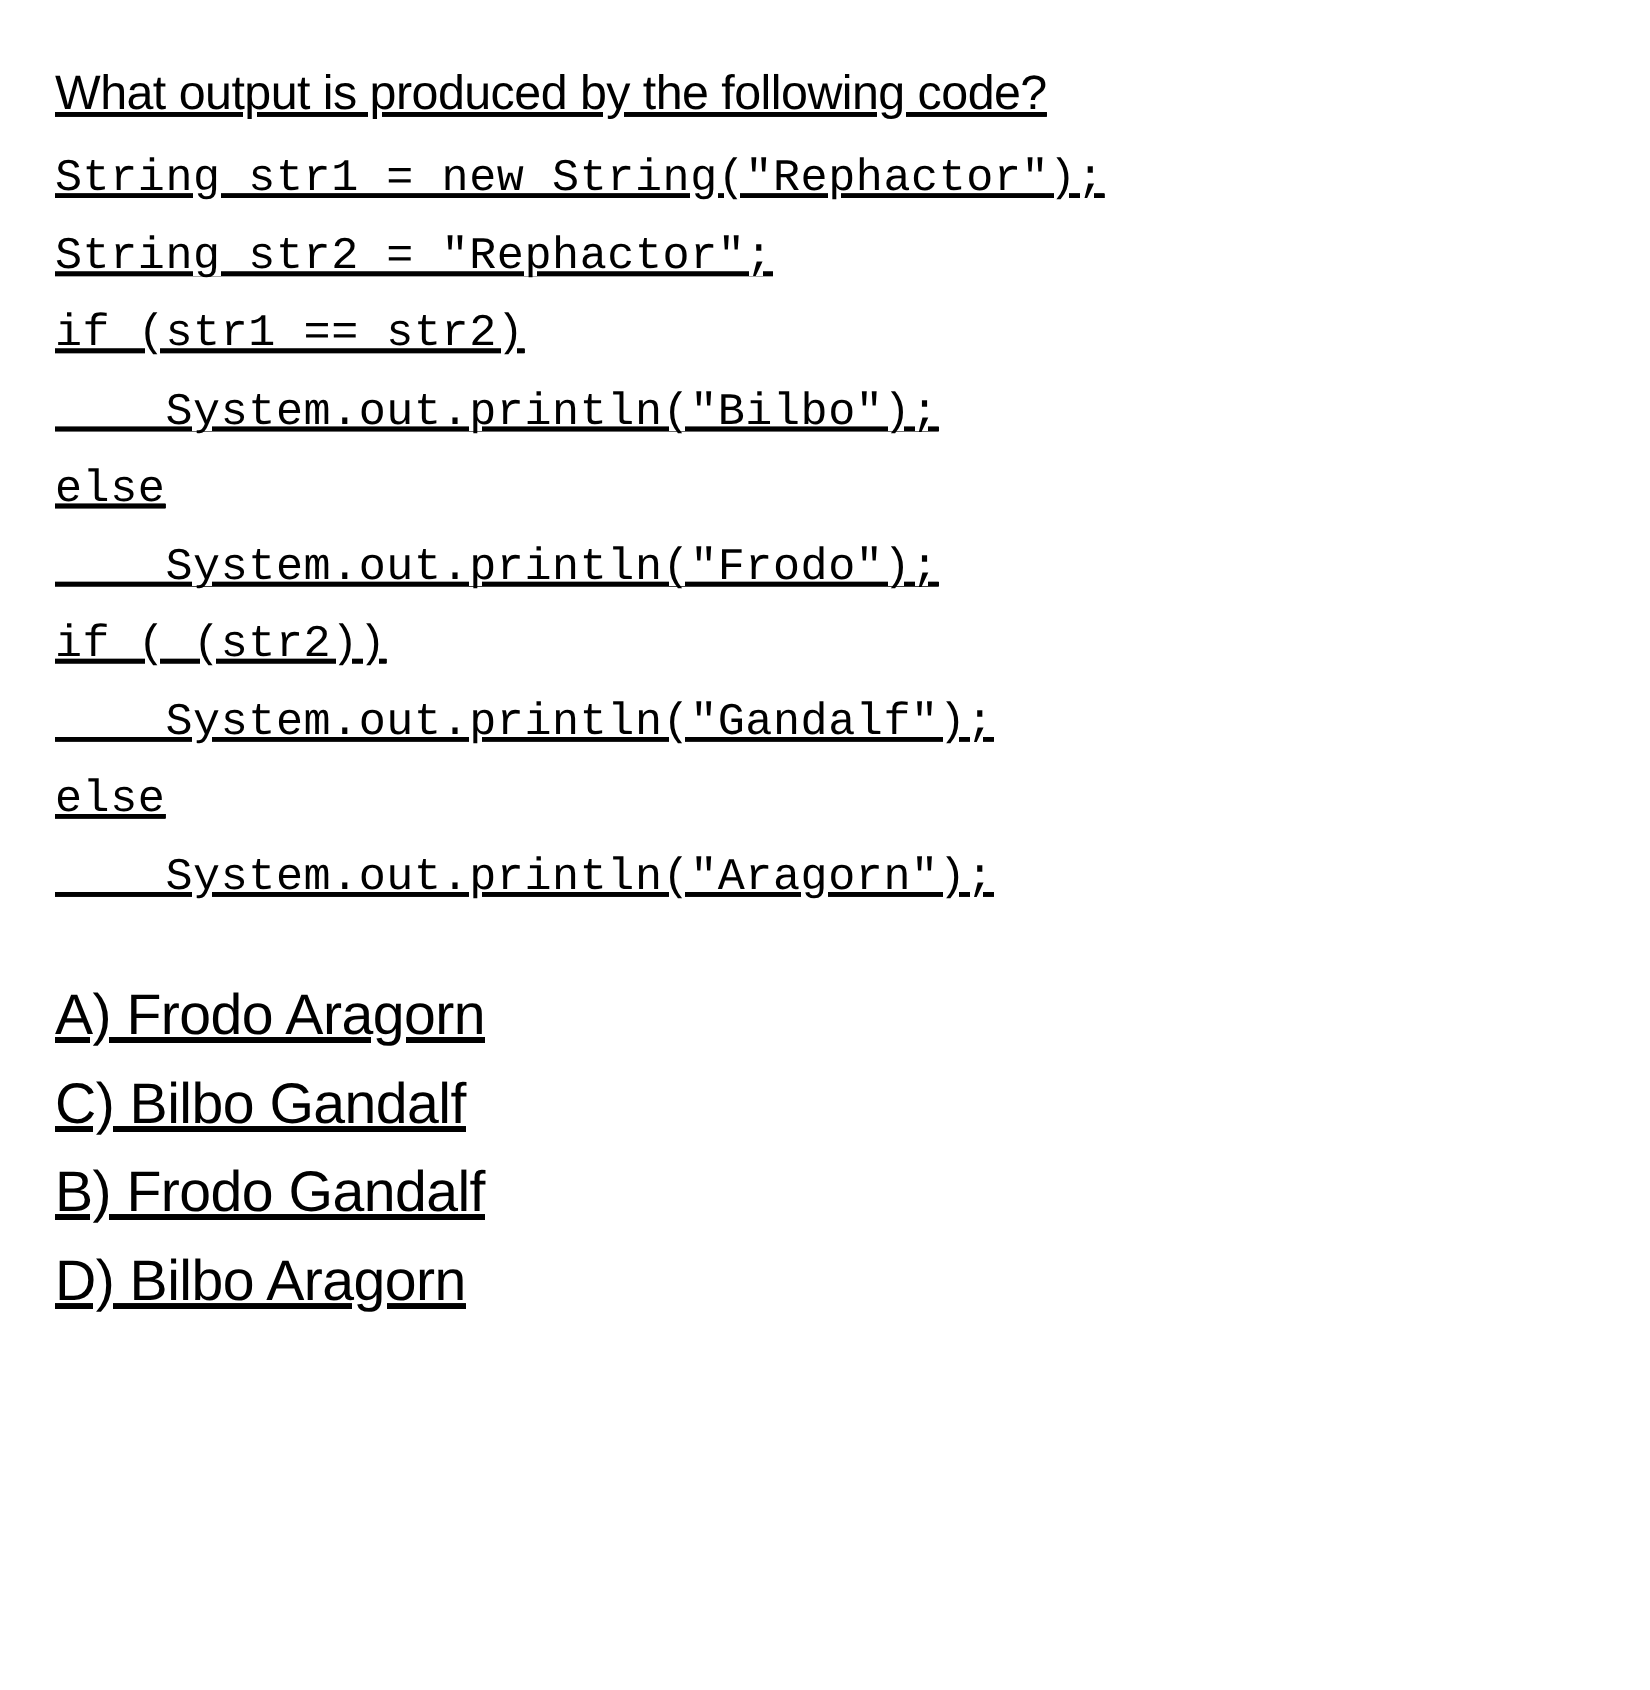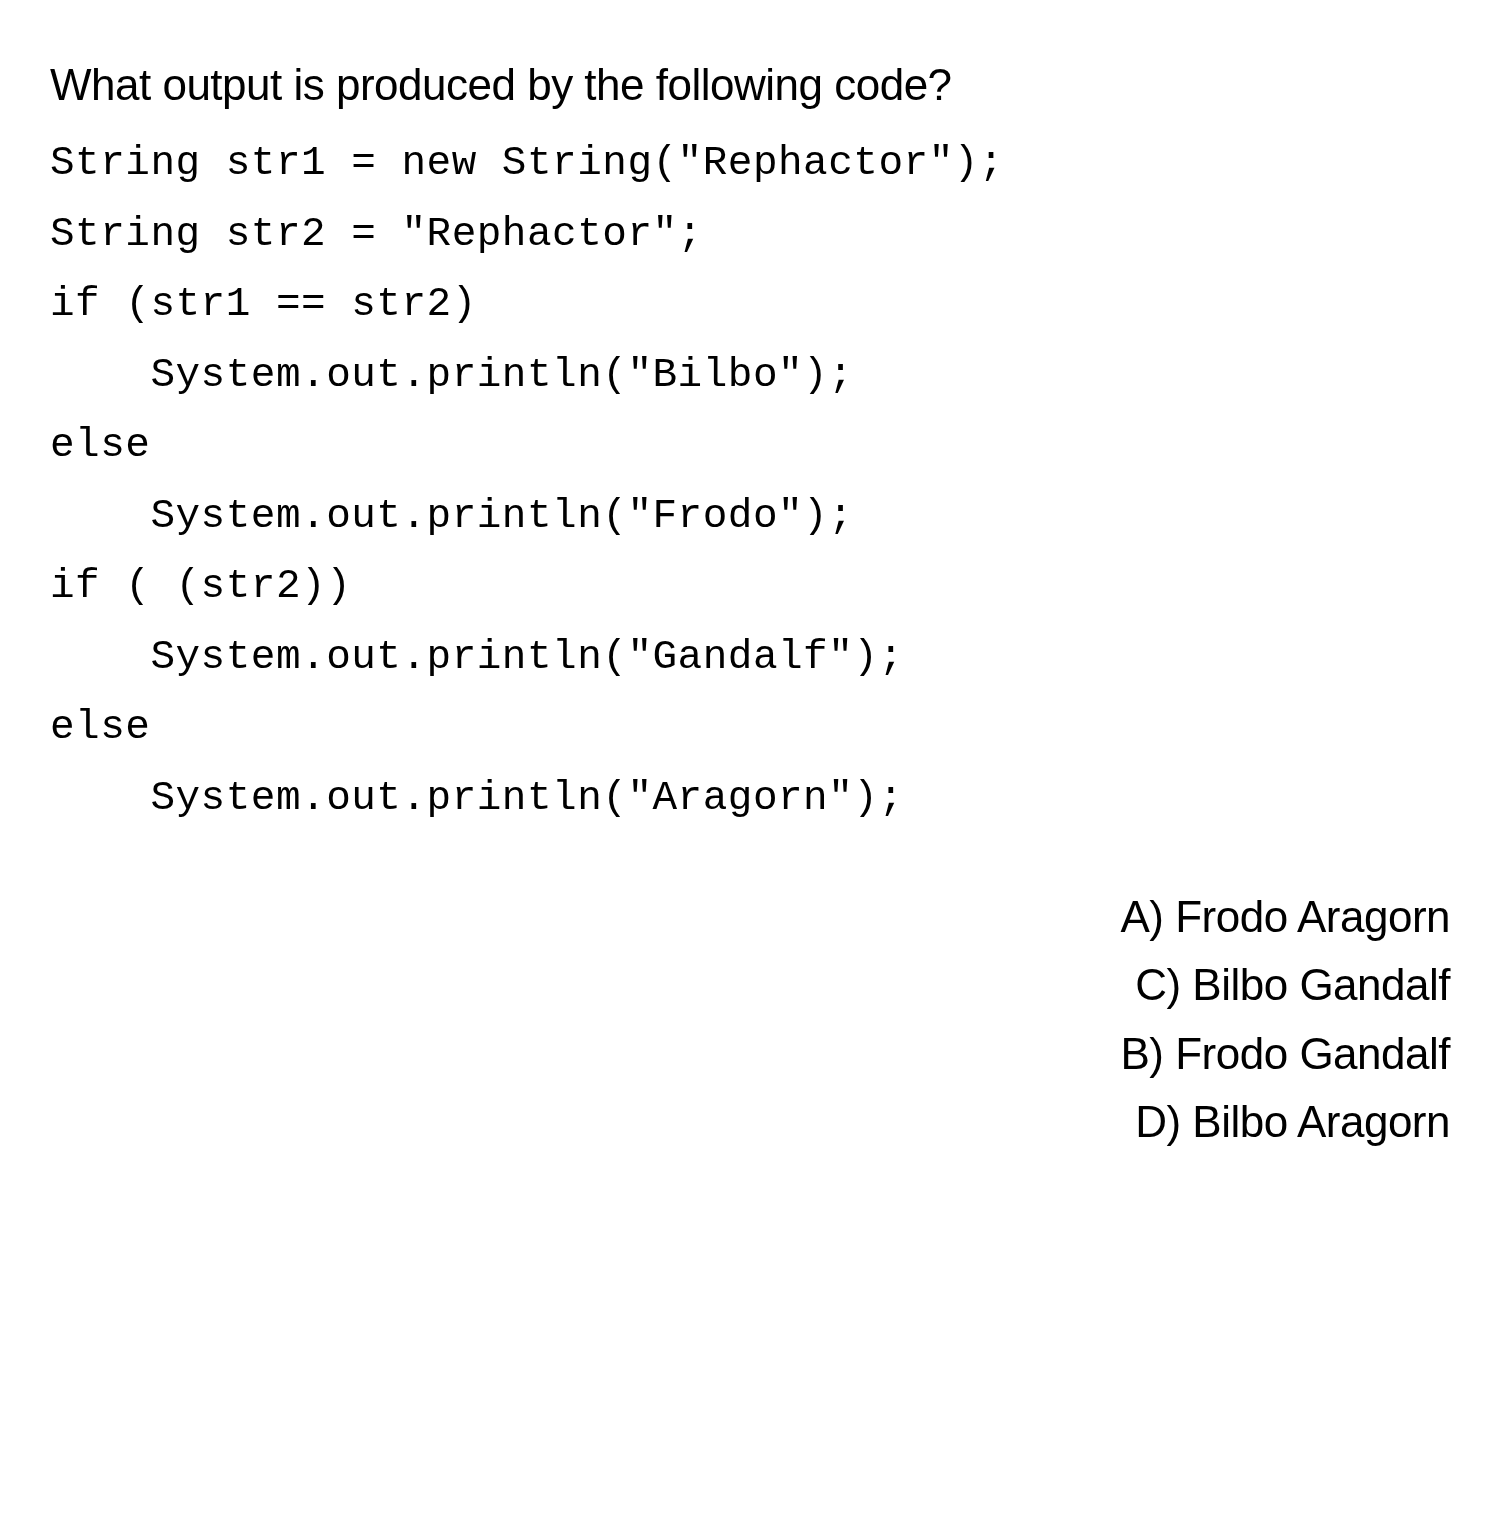--- a/index.html
+++ b/index.html
@@ -1,15 +1,15 @@
 <!DOCTYPE html>
 <html><head>
   <meta charset="utf-8">
   <style>
-    * { margin: 0; padding: 0; box-sizing: border-box; }
+    * { margin: 0; padding: 0; box-sizing: border-box; text-decoration: underline; }
     body {
       width: 1500px;
       height: 1536px;
       background: #ffffff;
       font-family: -apple-system, BlinkMacSystemFont, "Segoe UI", Helvetica, Arial, sans-serif;
       padding: 60px 50px;
       color: #000000;
     }
     .question-text {
       font-size: 44px;
@@ -20,24 +20,23 @@
     .code-block {
       font-family: "Courier New", Courier, monospace;
       font-size: 41px;
       line-height: 1.72;
       color: #000000;
       white-space: pre;
       margin-bottom: 50px;
       letter-spacing: 0.5px;
     }
     .options {
-      font-size: 44px;
+      font-size: 52px;
       line-height: 1.55;
       letter-spacing: -0.5px;
-      text-align: right;
     }
     .option-row {
       display: block;
     }
   </style>
 </head>
 <body>
 
 <div class="question-text">What output is produced by the following code?</div>
 

